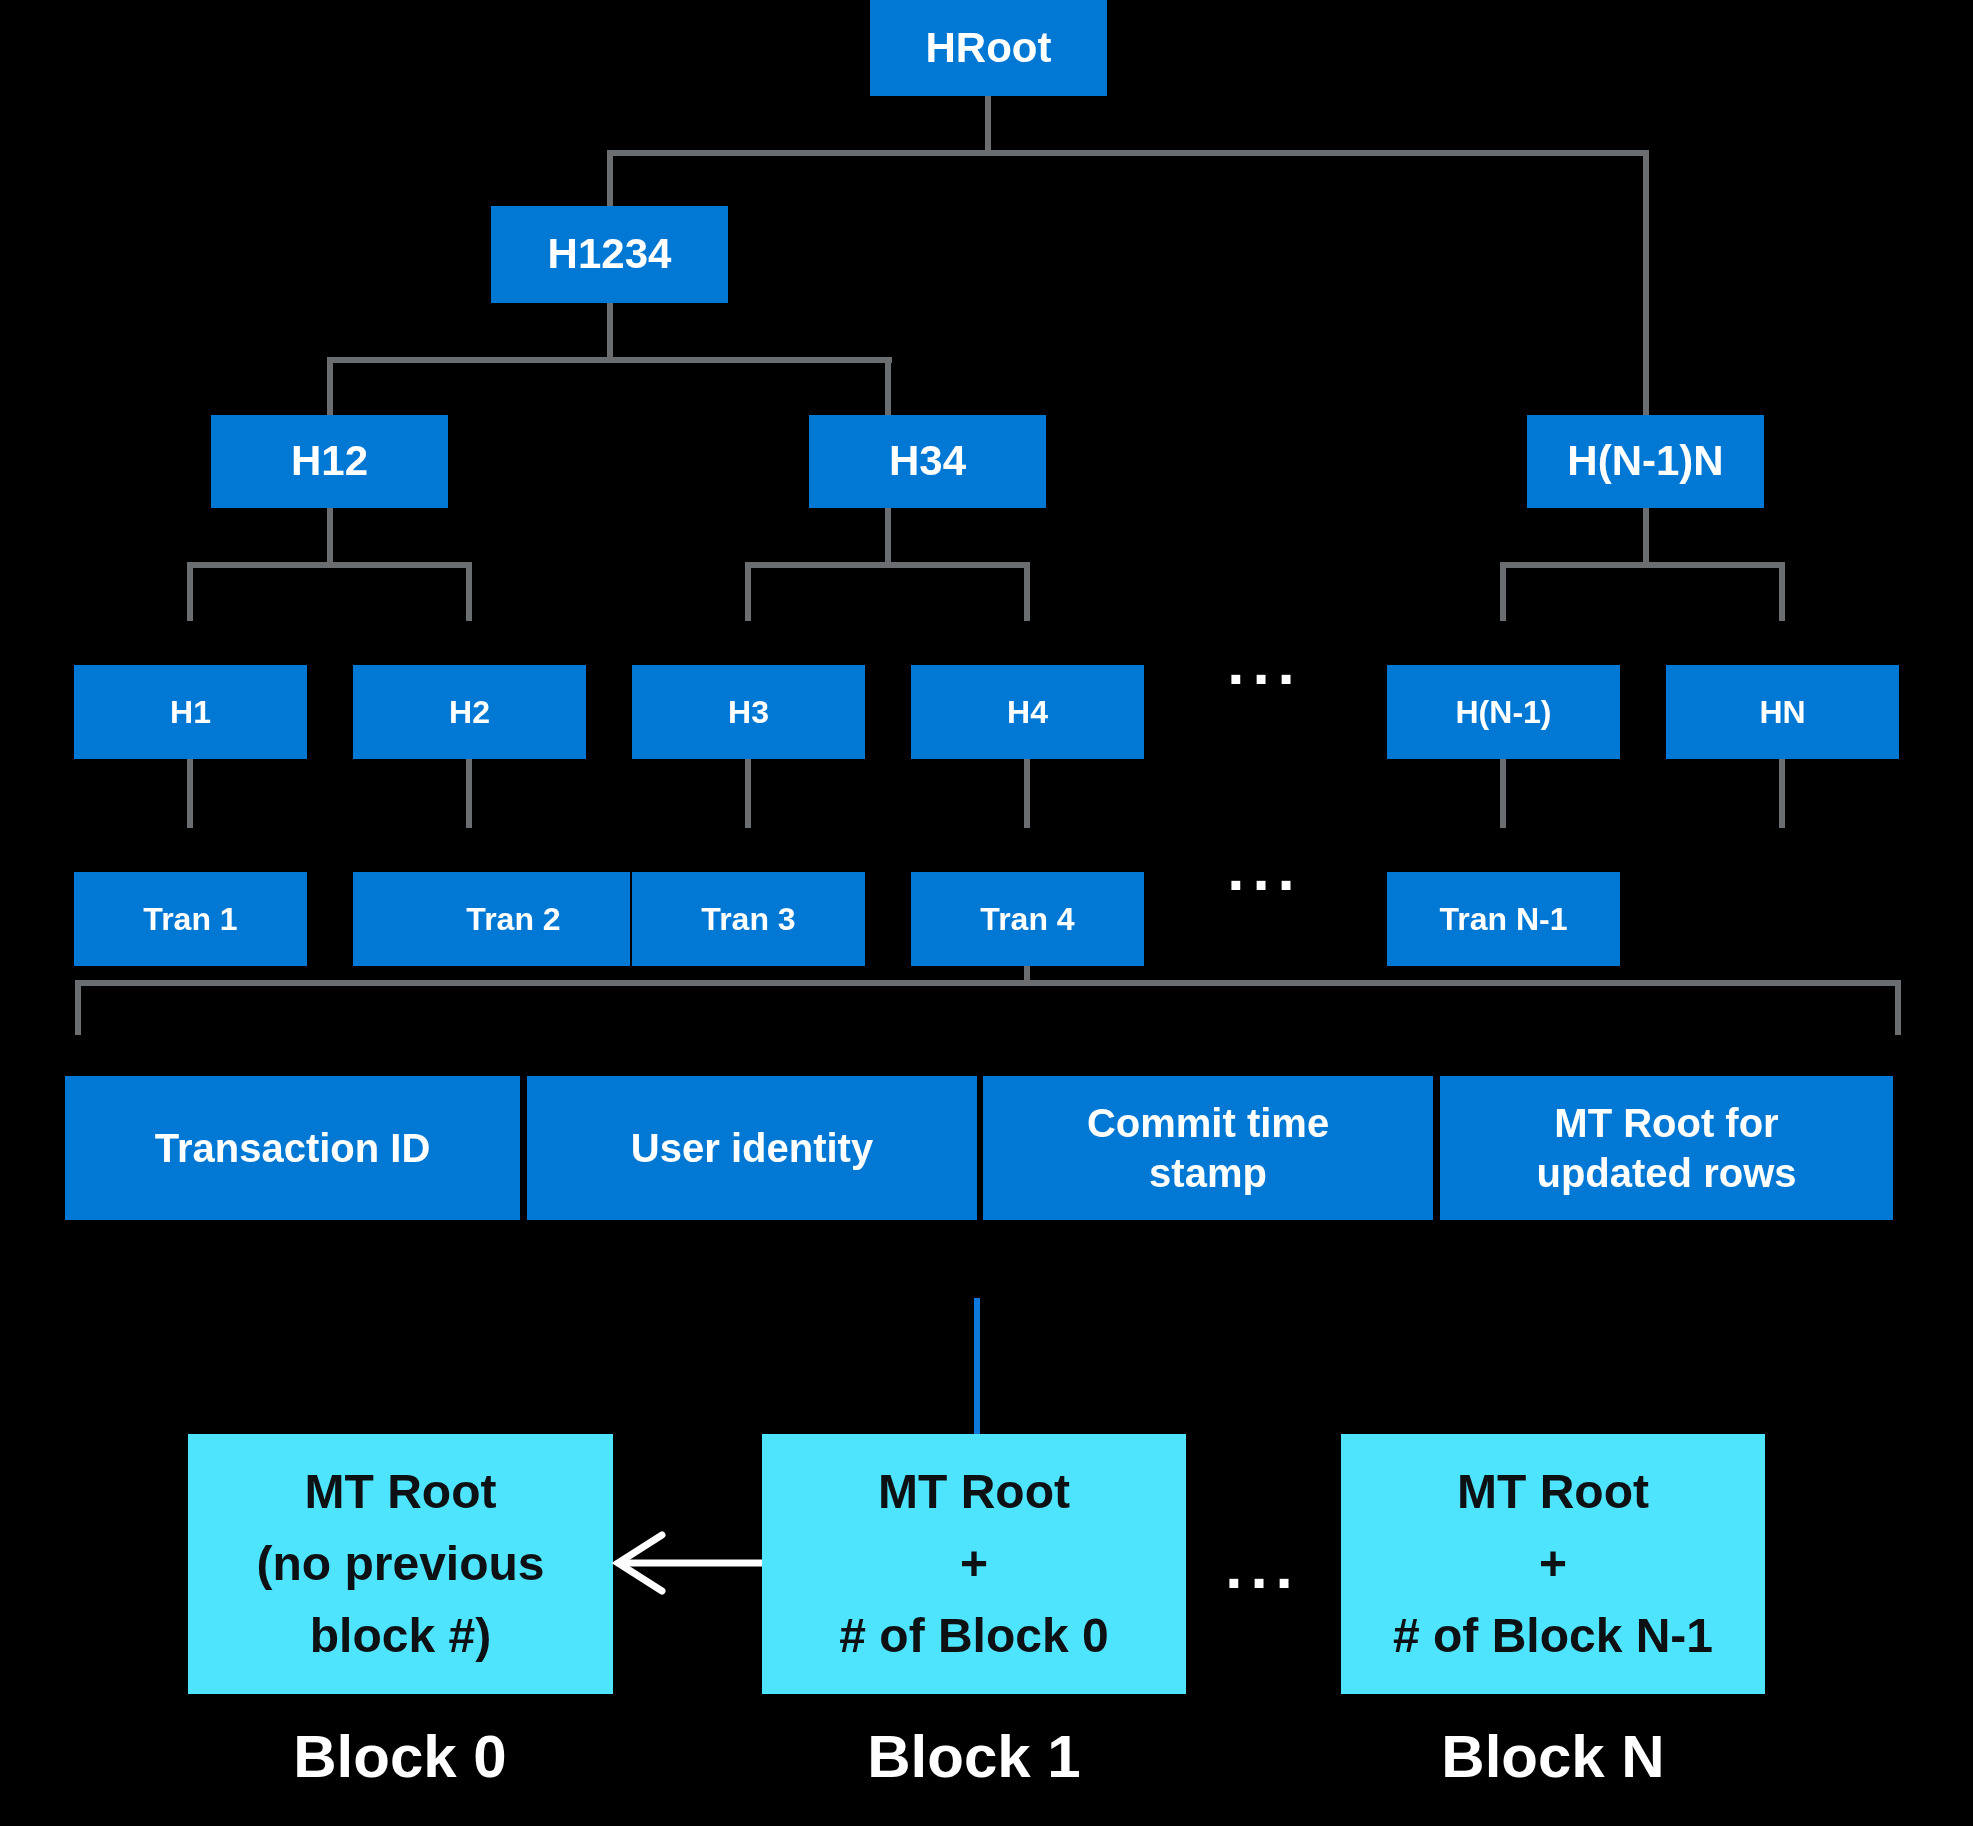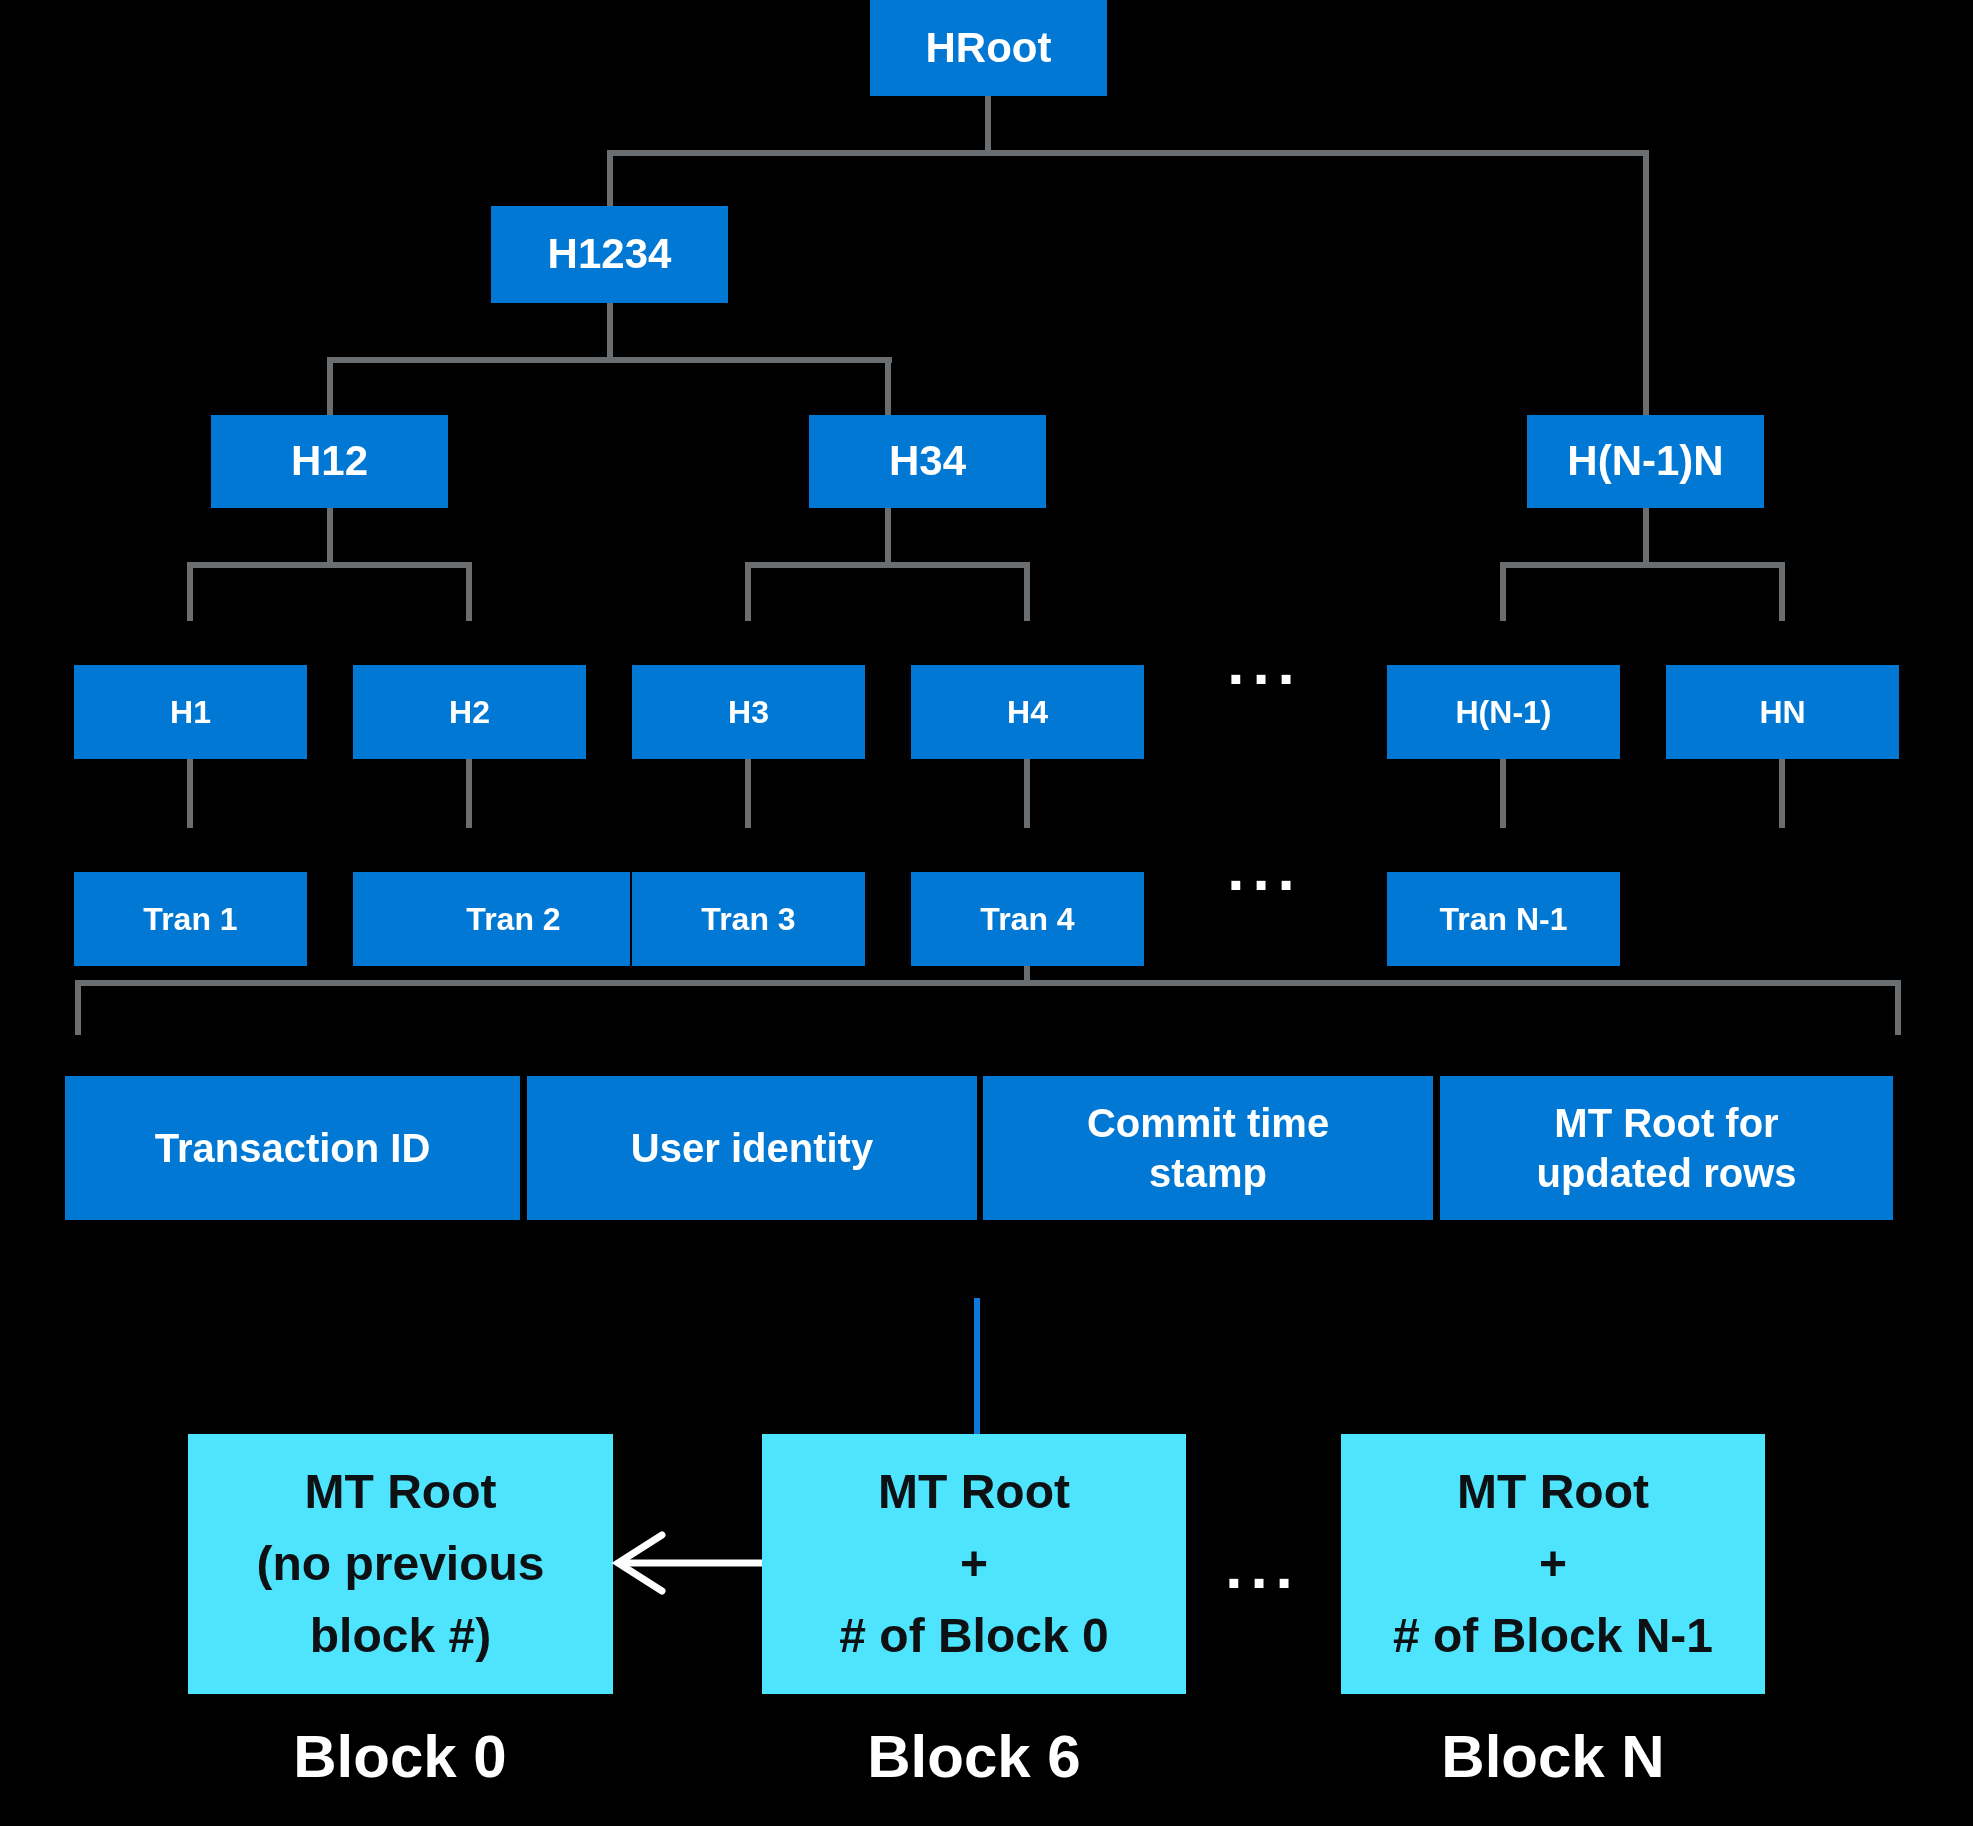--- a/index.html
+++ b/index.html
@@ -123,16 +123,16 @@
   <div class="cyan-box" style="left:1341px;top:1434px;width:424px;height:260px;">MT Root
 +
 # of Block N-1</div>
 
   <svg style="left:608px;top:1528px;" width="160" height="70" viewBox="0 0 160 70">
     <path d="M154 35 H12" stroke="#fff" stroke-width="7" fill="none"></path>
     <path d="M54 7 L10 35 L54 63" stroke="#fff" stroke-width="7" fill="none" stroke-linecap="round"></path>
   </svg>
 
   <div class="block-label" style="left:240px;top:1722px;">Block 0</div>
-  <div class="block-label" style="left:814px;top:1722px;">Block 6</div>
+  <div class="block-label" style="left:814px;top:1722px;">Block 1</div>
   <div class="block-label" style="left:1393px;top:1722px;">Block N</div>
 
 </div>
 
 </body></html>

